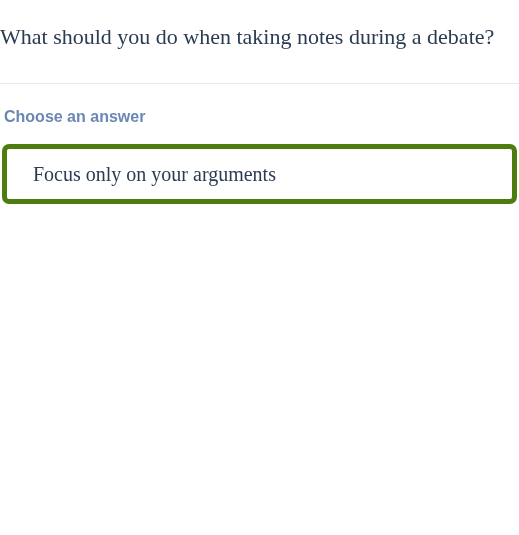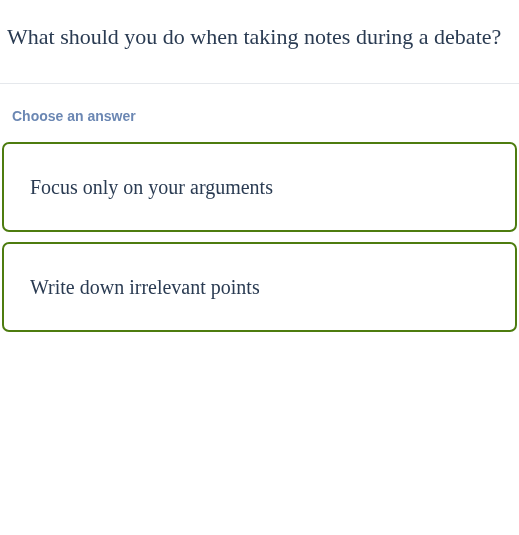--- a/index.html
+++ b/index.html
@@ -8,50 +8,49 @@
       box-sizing: border-box;
     }
     body {
       font-family: Georgia, 'Times New Roman', serif;
       background: #ffffff;
       padding: 0;
       width: 519px;
     }
     .question-area {
       padding: 20px 0 30px 0;
-      margin-left: 7px;
     }
     .question-text {
       font-size: 22px;
       color: #2a3b52;
       line-height: 1.5;
       font-weight: 400;
     }
     .divider {
       border: none;
       border-top: 1px solid #e5e8ec;
       margin: 0;
     }
     .choose-label {
       font-family: -apple-system, BlinkMacSystemFont, 'Segoe UI', Arial, sans-serif;
-      font-size: 14px;
+      font-size: 16px;
       font-weight: 700;
       color: #6b87b3;
-      padding: 24px 0 18px 12px;
+      padding: 24px 0 18px 4px;
     }
     .answers {
       display: flex;
       flex-direction: column;
       gap: 10px;
       padding: 0 2px 30px 2px;
     }
     .answer-option {
-      border: 2px solid #4d7c0f;
+      border: 5px solid #4d7c0f;
       border-radius: 7px;
-      padding: 28px 26px;
+      padding: 10px 26px;
       font-size: 20px;
       color: #2a3b52;
       line-height: 1.5;
       cursor: pointer;
       background: #ffffff;
       font-family: Georgia, 'Times New Roman', serif;
       text-align: left;
     }
   </style>
 </head>
@@ -60,14 +59,13 @@
 <div class="question-area">
   <div class="question-text">What should you do when taking notes during a debate?</div>
 </div>
 
 <hr class="divider">
 
 <div class="choose-label">Choose an answer</div>
 
 <div class="answers">
   <button class="answer-option">Focus only on your arguments</button>
-  <button class="answer-option">Write down irrelevant points</button>
 </div>
 
 </body></html>

